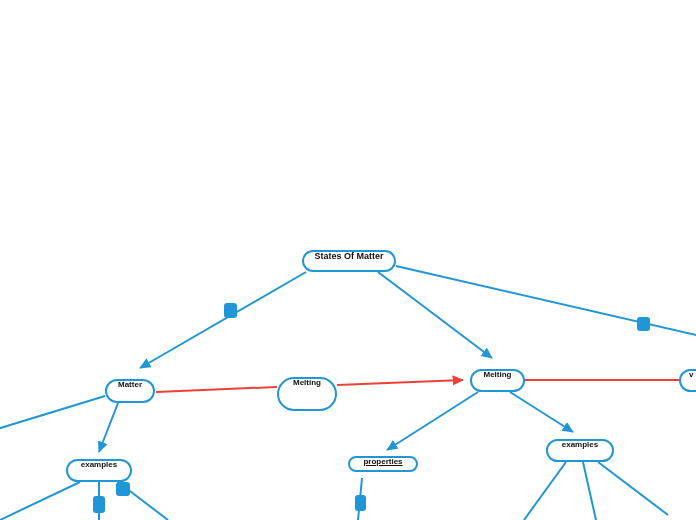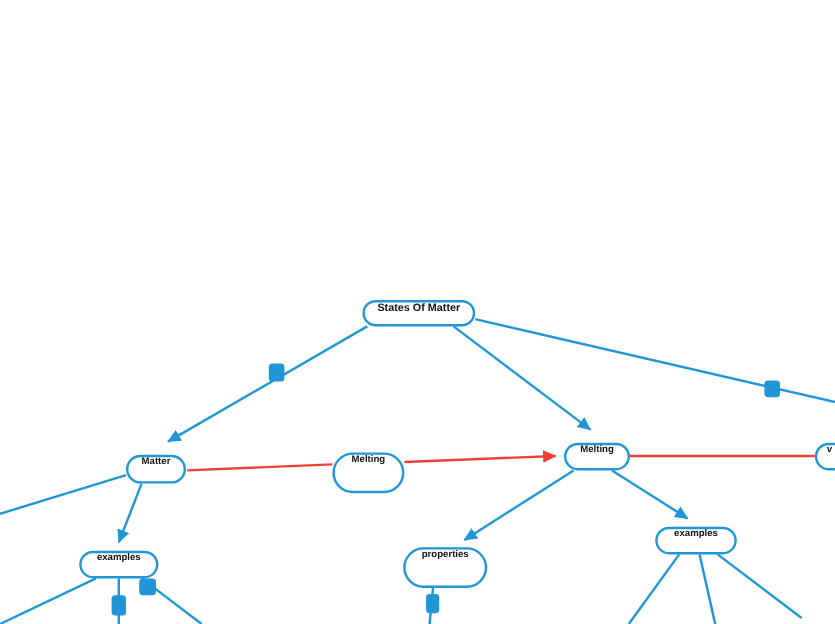--- a/index.html
+++ b/index.html
@@ -120,21 +120,21 @@
   </div>
 
   <div class="node" style="left:679px; top:369px; width:40px; height:23px; font-size:8px; justify-content:flex-start; padding-left:8px;">
     <span class="node-label">v</span>
   </div>
 
   <div class="node" style="left:66px; top:459px; width:66px; height:23px; font-size:8px;">
     <span class="node-label">examples</span>
   </div>
 
-  <div class="node" style="left:336px; top:456px; width:70px; height:34px; font-size:8px;">
+  <div class="node" style="left:348px; top:456px; width:70px; height:16px; font-size:8px;text-decoration:underline;">
     <span class="node-label">properties</span>
   </div>
 
   <div class="node" style="left:546px; top:439px; width:68px; height:23px; font-size:8px;">
     <span class="node-label">examples</span>
   </div>
 
 </div>
 
 </body></html>

